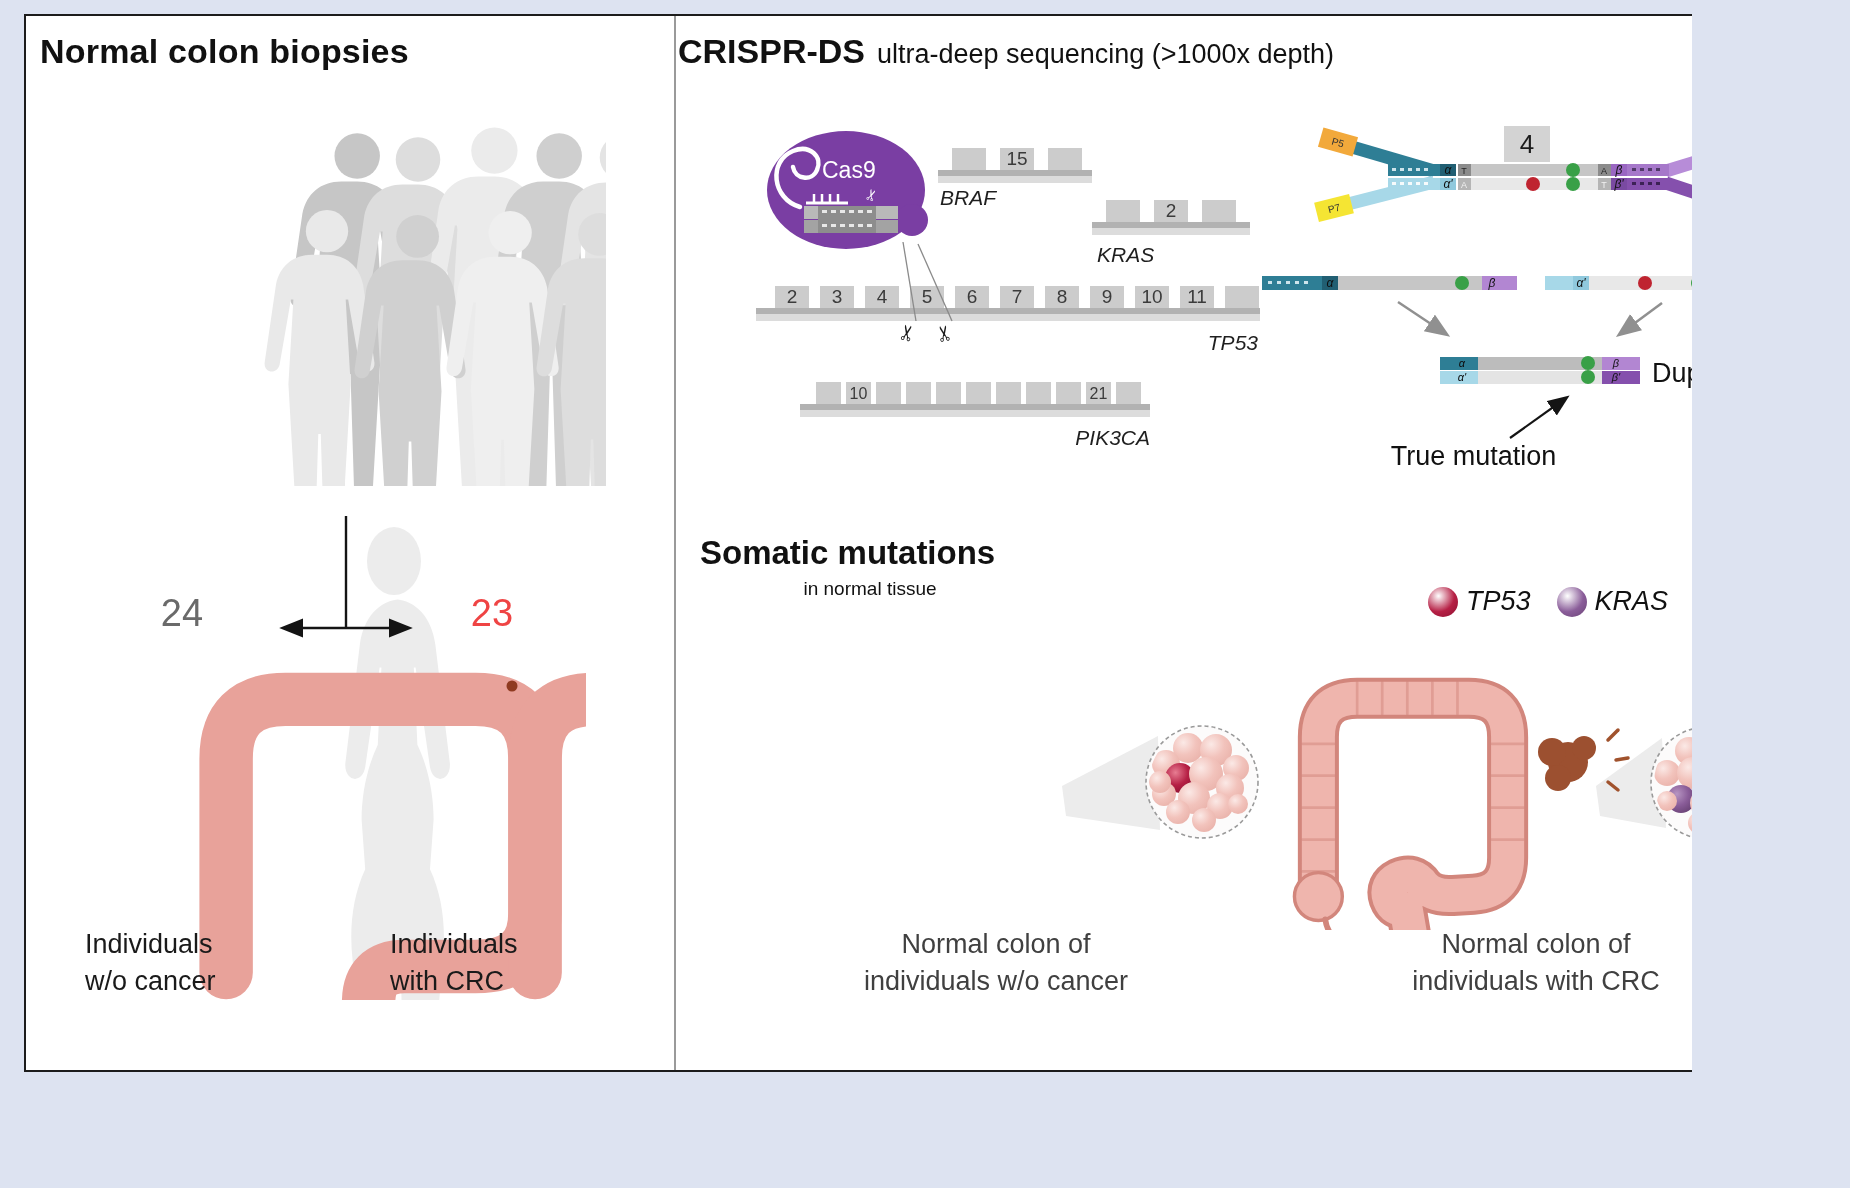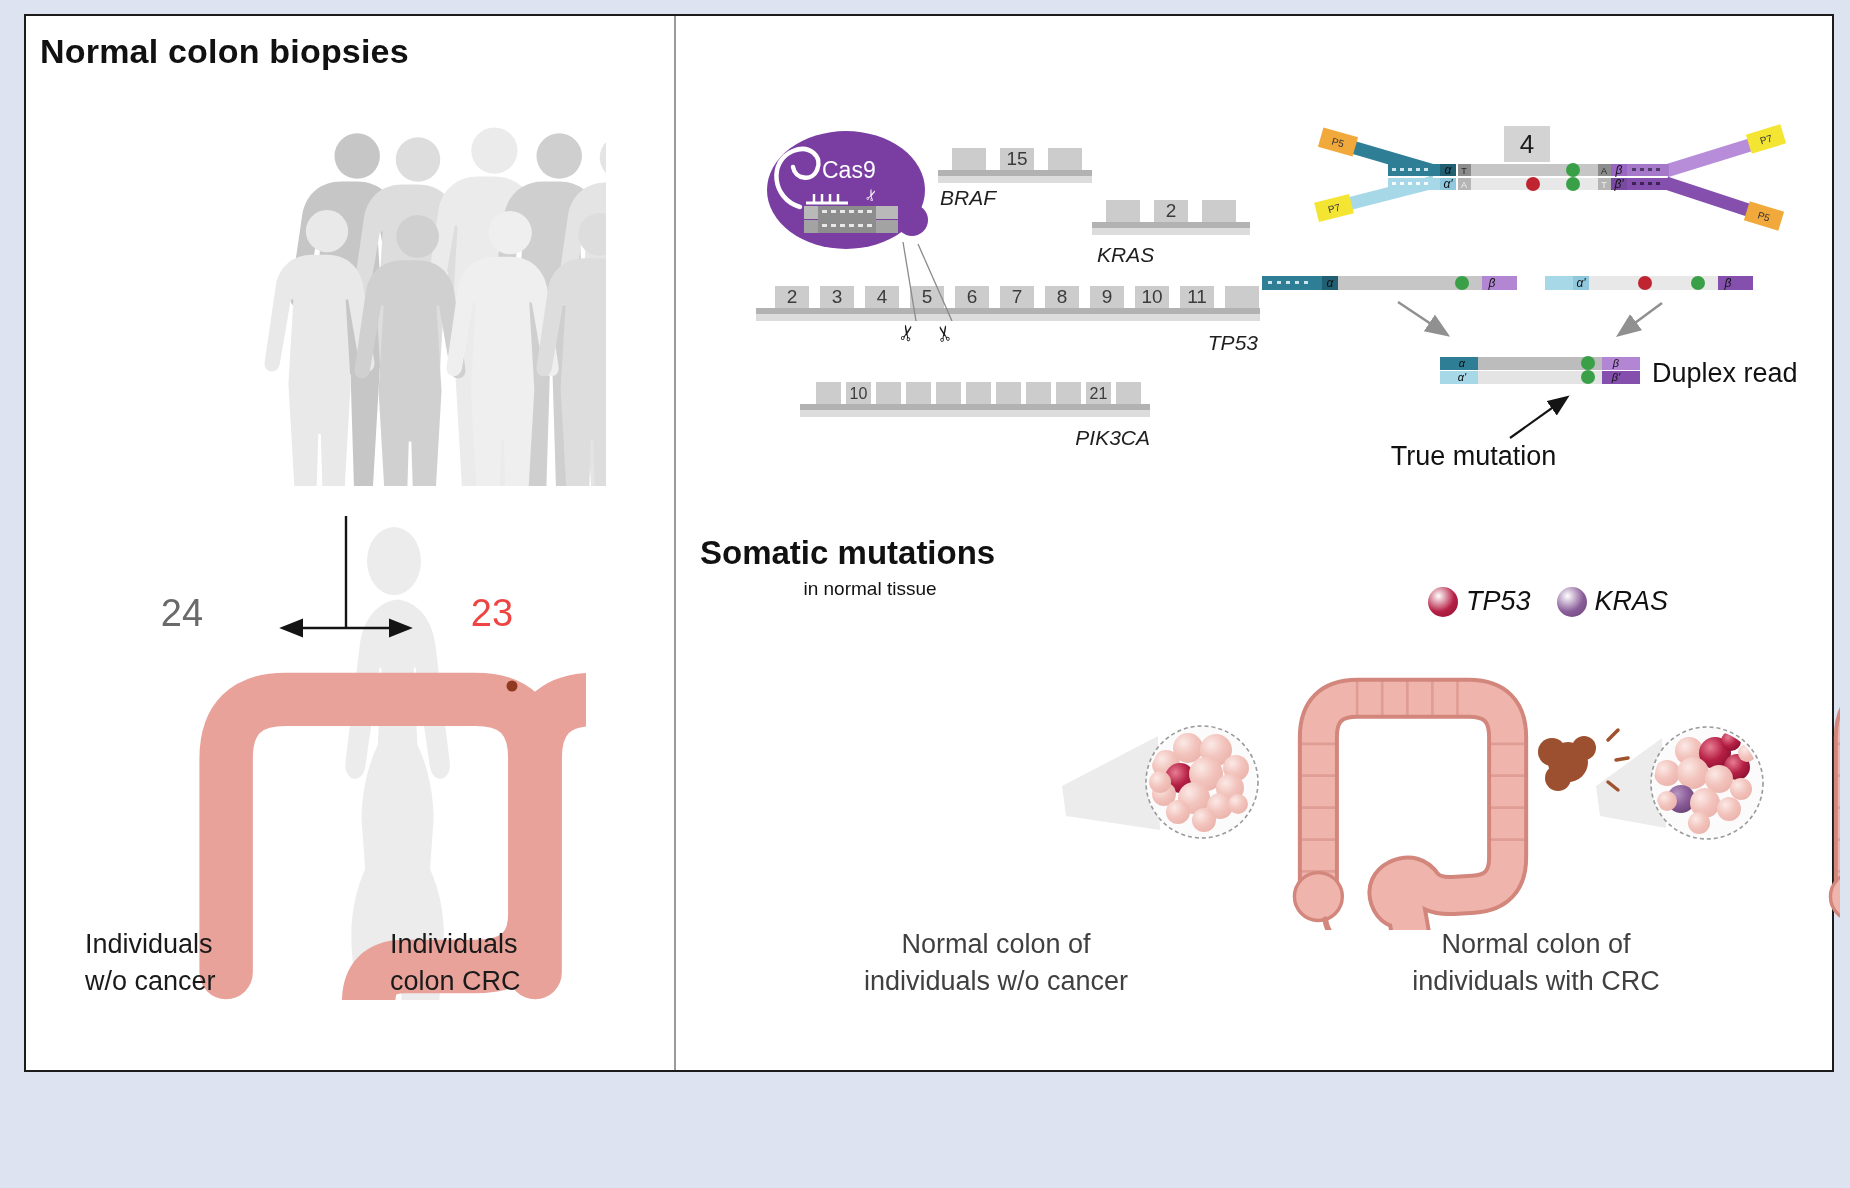--- a/index.html
+++ b/index.html
@@ -1,17 +1,17 @@
 <!DOCTYPE html>
 <html><head>
 <meta charset="utf-8">
 <style>
   html,body{margin:0;padding:0;}
   body{font-family:"Liberation Sans", sans-serif; background:#dde3f1;}
-  .page{position:relative;width:1850px;height:1188px;background:#dde3f1;overflow:hidden;}
+  .page{position:relative;width:1692px;height:1188px;background:#dde3f1;overflow:hidden;}
   .figure-panel{position:absolute;left:24px;top:14px;width:1806px;height:1054px;background:#ffffff;border:2px solid #1c1c1c;}
   .abs{position:absolute;}
   .divider{position:absolute;left:648px;top:0;bottom:0;width:2px;background:#9a9a9a;}
   .lp-title{left:14px;top:16px;font-size:34px;font-weight:bold;color:#111;letter-spacing:.2px;}
   .rp-title{left:652px;top:16px;display:flex;align-items:baseline;gap:12px;color:#111;}
   .rp-title .t-main{font-size:34px;font-weight:bold;}
   .rp-title .t-sub{font-size:27px;font-weight:400;}
   .count-label{width:64px;text-align:center;font-size:38px;color:#6a6a6a;}
   .count-label.dark{color:#ef4444;}
   .cohort-label{font-size:27px;line-height:37px;color:#1a1a1a;}
@@ -103,23 +103,27 @@
 
     <div class="abs count-label" style="left:124px;top:576px">24</div>
     <div class="abs count-label dark" style="left:434px;top:576px">23</div>
 
     <div class="abs cohort-label" style="left:59px;top:910px;width:185px">
       <div>Individuals</div>
       <div>w/o cancer</div>
     </div>
     <div class="abs cohort-label" style="left:364px;top:910px;width:190px">
       <div>Individuals</div>
-      <div>colon CRC</div>
-    </div>
-
+      <div>with CRC</div>
+    </div>
+
+    <div class="abs rp-title">
+      <span class="t-main">CRISPR-DS</span>
+      <span class="t-sub">ultra-deep sequencing (&gt;1000x depth)</span>
+    </div>
 
     <svg id="tracks-svg" class="abs" style="left:614px;top:94px" width="640" height="350" viewBox="640 110 640 350">
       <g id="tracks-generated">
           <g>
             <rect x="938" y="170" width="154" height="6" fill="#b2b2b2"></rect>
             <rect x="938" y="176" width="154" height="7" fill="#dcdcdc"></rect>
             <rect x="952" y="148" width="34" height="22" fill="#cccccc"></rect>
             <rect x="1000" y="148" width="34" height="22" fill="#cccccc"></rect>
             <text x="1017" y="165" font-size="19" text-anchor="middle" fill="#3b3b3b">15</text>
             <rect x="1048" y="148" width="34" height="22" fill="#cccccc"></rect>

